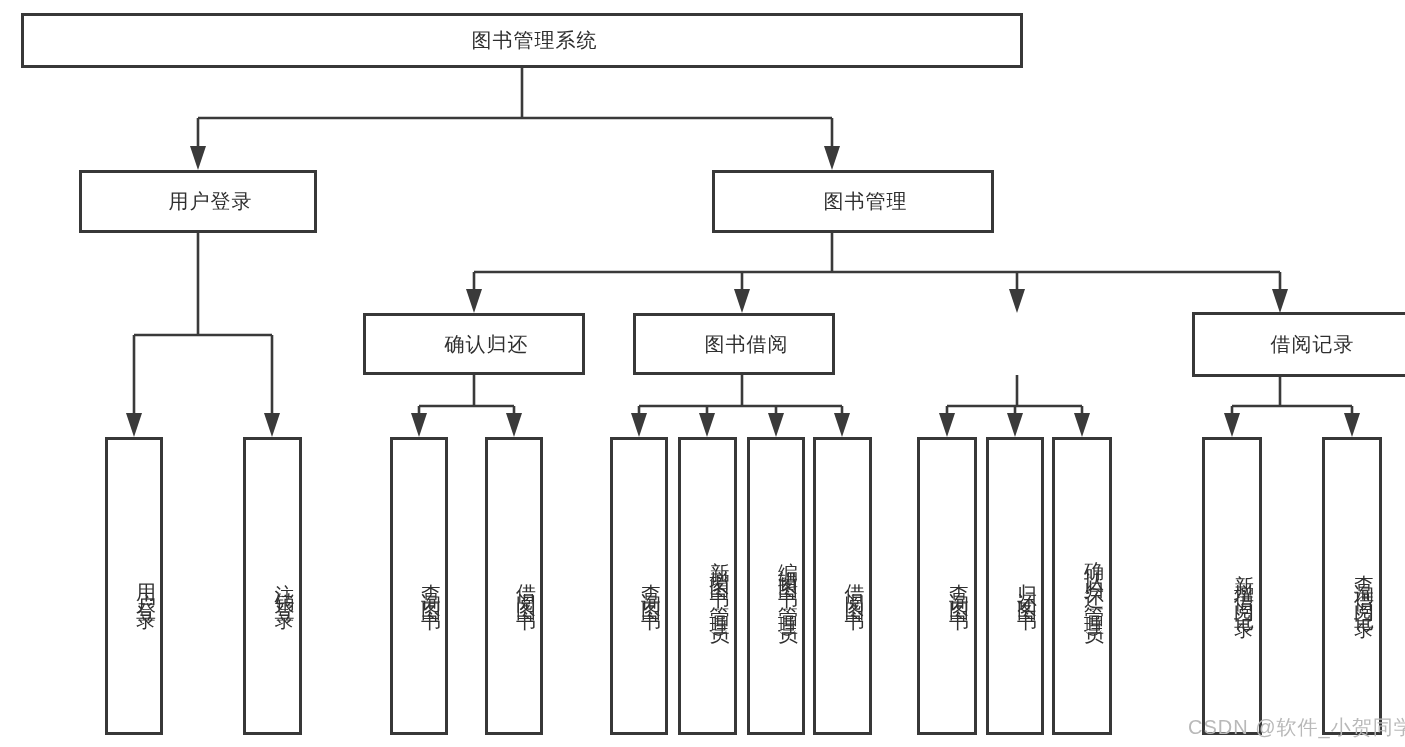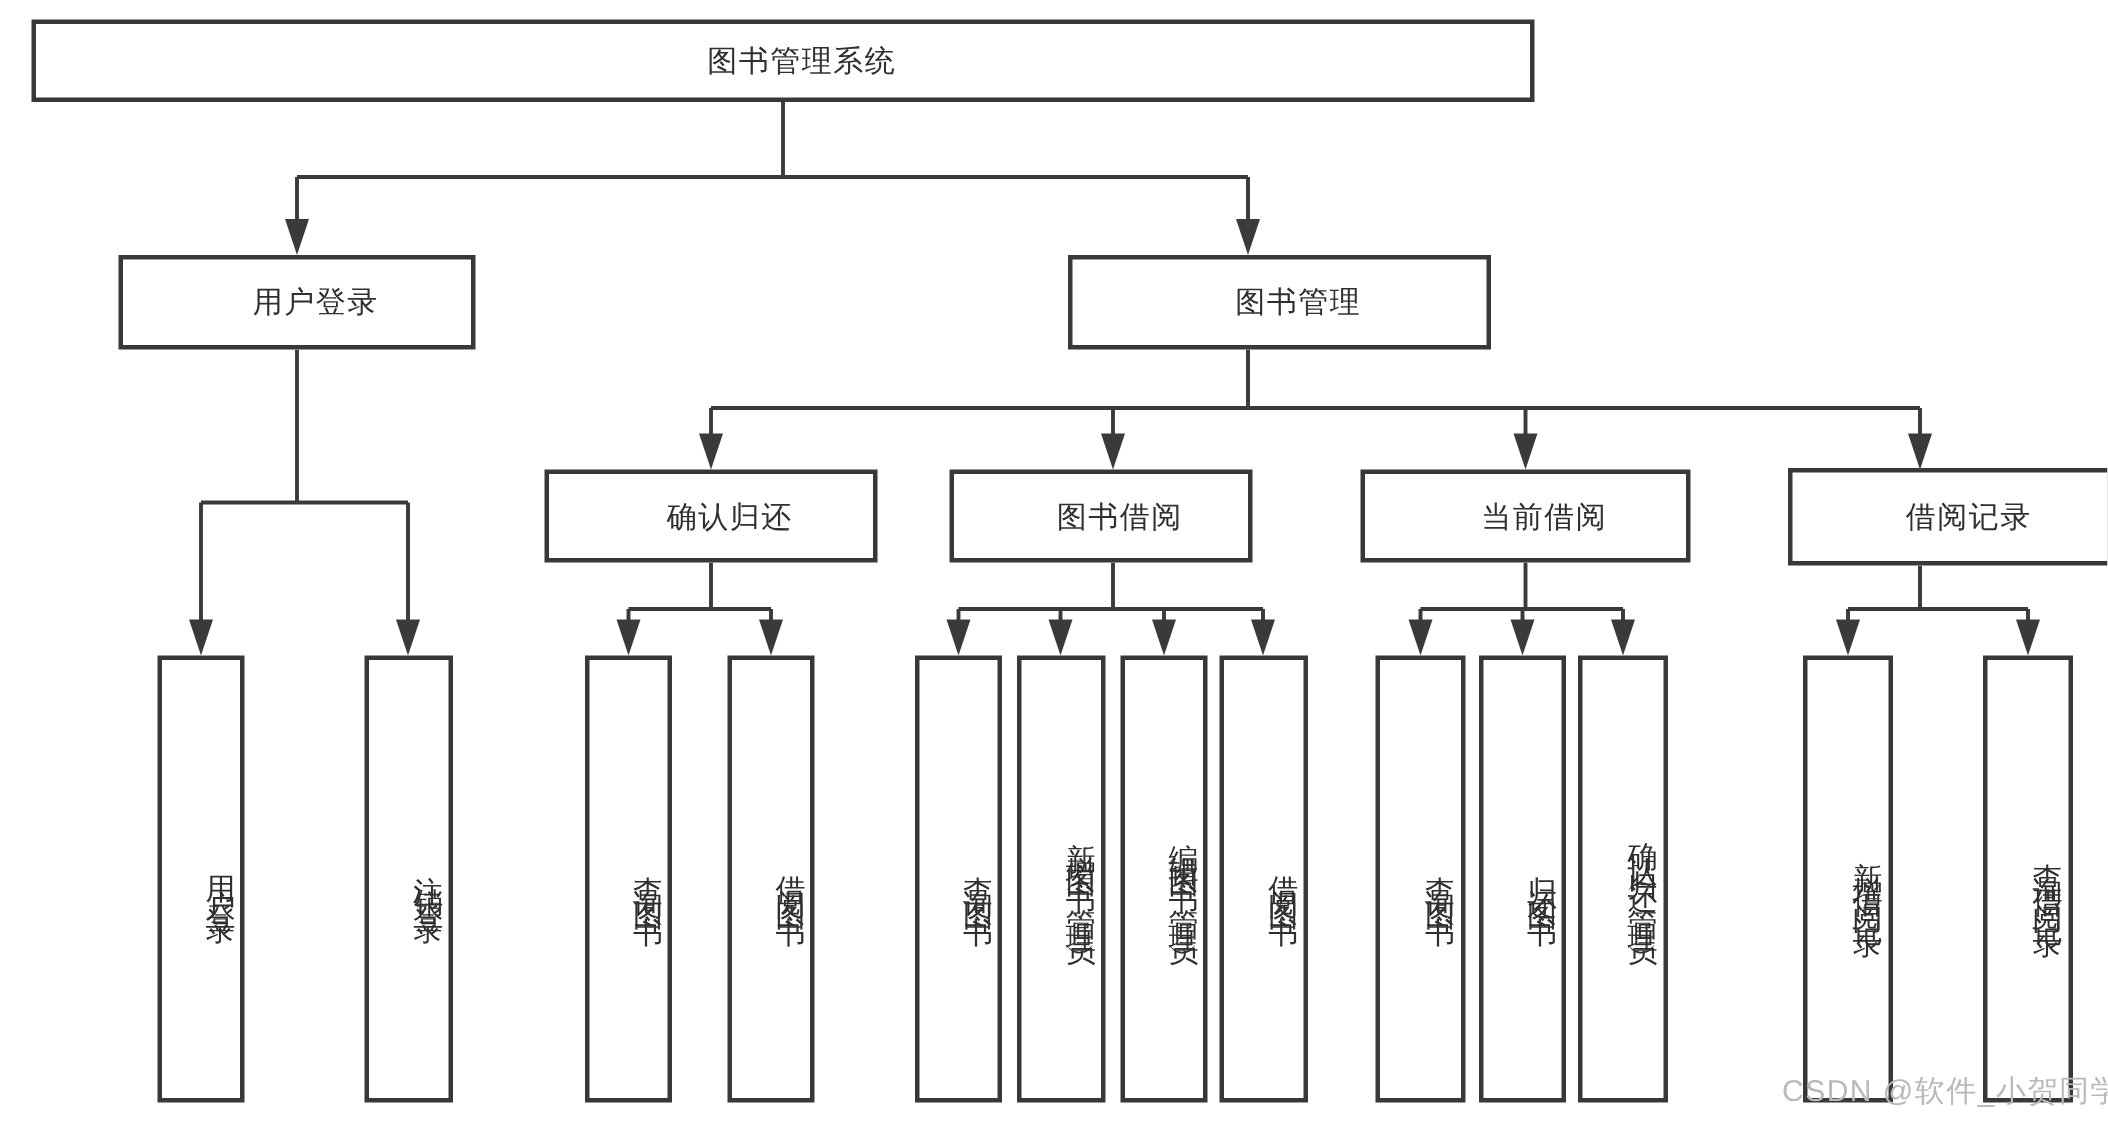--- a/index.html
+++ b/index.html
@@ -158,23 +158,20 @@
   <div class="node n-mgmt">
     <span class="hlabel">图书管理</span>
   </div>
 
   <div class="node n-newbook">
     <span class="hlabel">确认归还</span>
   </div>
   <div class="node n-borrow">
     <span class="hlabel">图书借阅</span>
   </div>
-  <div class="node n-current">
-    <span class="hlabel">当前借阅</span>
-  </div>
   <div class="node n-records">
     <span class="hlabel">借阅记录</span>
   </div>
 
   <div class="node leaf n-l1">
     <span class="vlabel">用户登录</span>
   </div>
   <div class="node leaf n-l2">
     <span class="vlabel">注销登录</span>
   </div>

